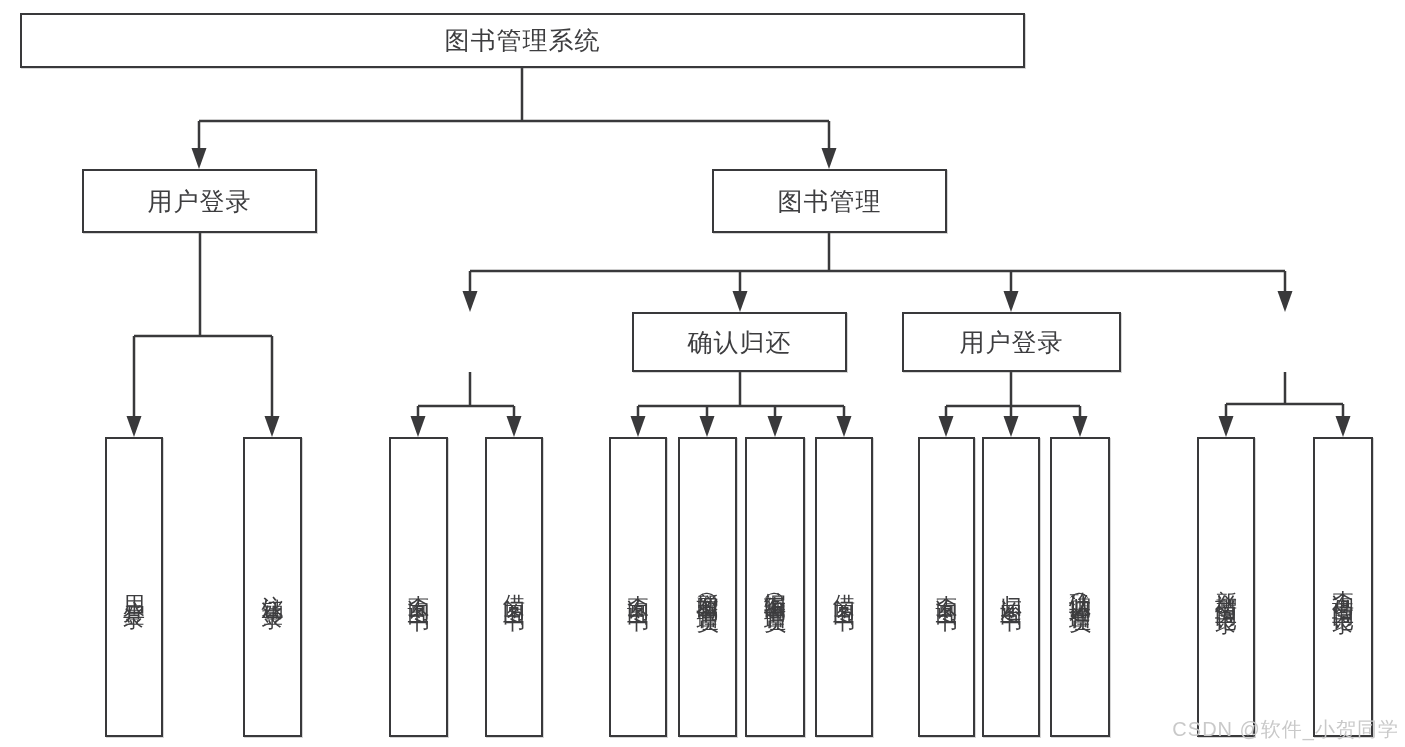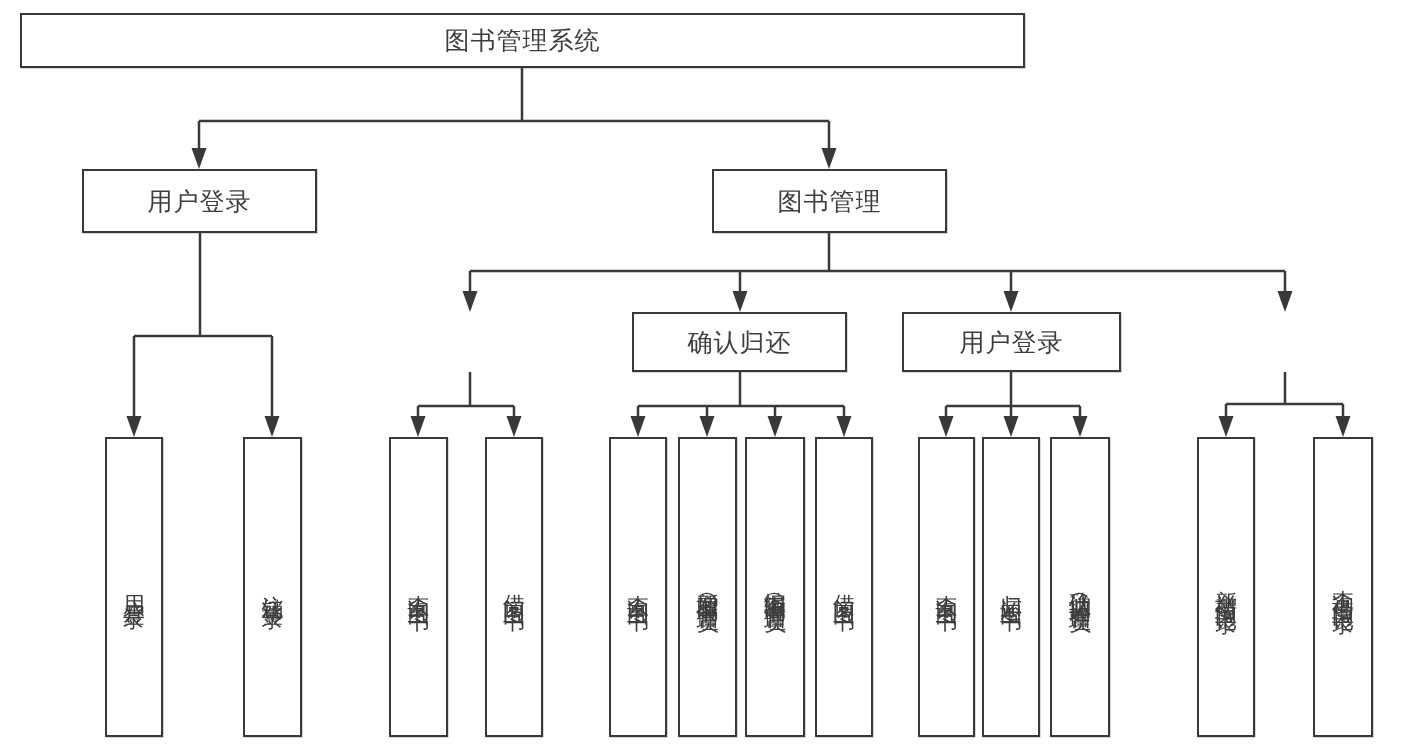--- a/index.html
+++ b/index.html
@@ -113,14 +113,15 @@
   <div class="box leaf" style="left:745px; top:437px; width:60px; height:300px; letter-spacing:3px;">编辑图书（管理员）</div>
   <div class="box leaf" style="left:815px; top:437px; width:58px; height:300px;">借阅图书</div>
 
   <div class="box leaf" style="left:918px; top:437px; width:57px; height:300px;">查询图书</div>
   <div class="box leaf" style="left:982px; top:437px; width:58px; height:300px;">归还图书</div>
   <div class="box leaf" style="left:1050px; top:437px; width:60px; height:300px; letter-spacing:3px;">确认归还（管理员）</div>
 
   <div class="box leaf" style="left:1197px; top:437px; width:58px; height:300px;">新增借阅记录</div>
   <div class="box leaf" style="left:1313px; top:437px; width:60px; height:300px;">查询借阅记录</div>
 
+  <div class="watermark">CSDN @软件_小贺同学</div>
 
 </div>
 
 </body></html>

